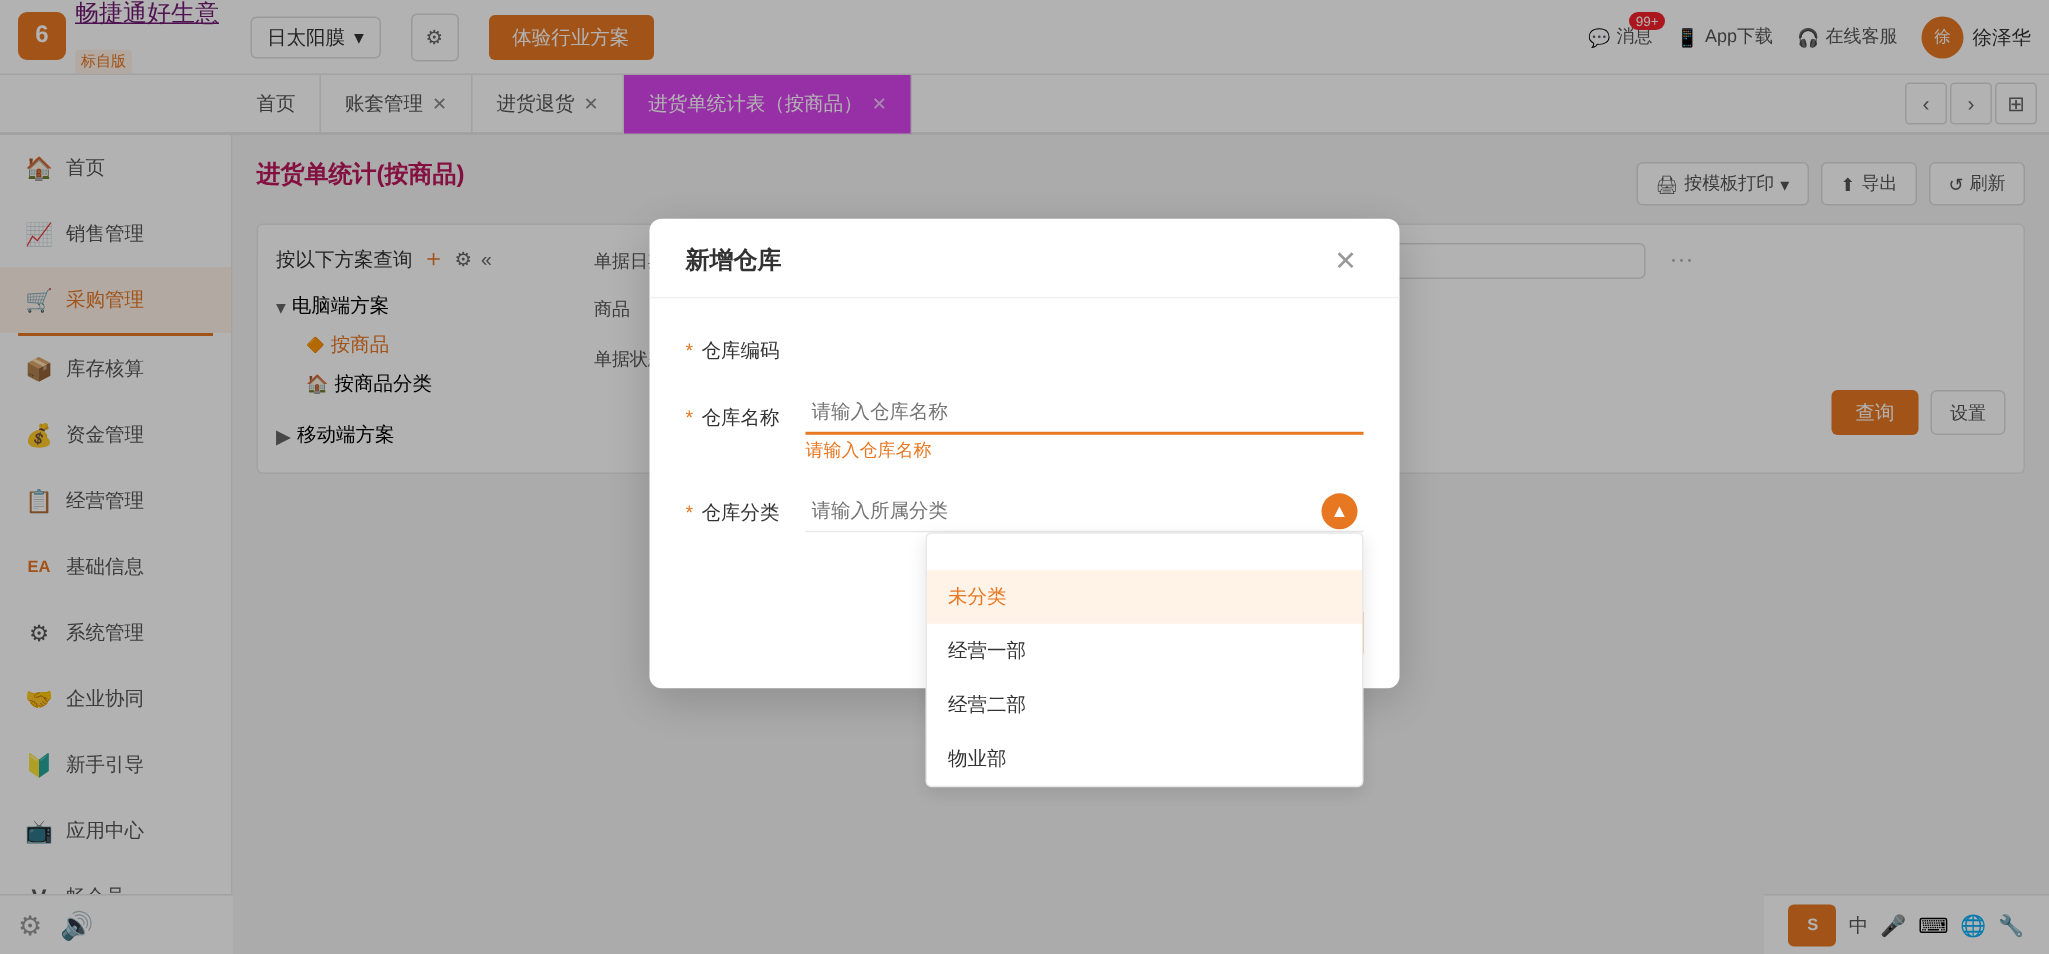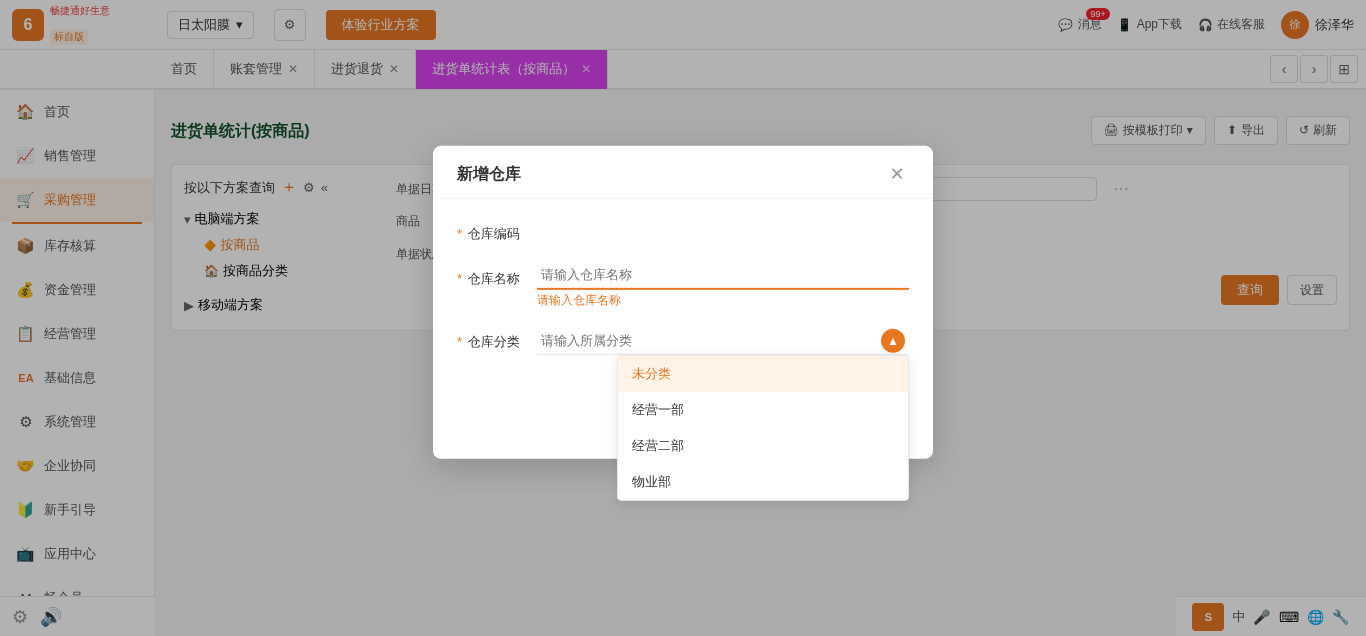--- a/index.html
+++ b/index.html
@@ -23,21 +23,21 @@
       flex-shrink: 0;
     }
     .logo-icon {
       width: 32px; height: 32px;
       background: #e87722;
       border-radius: 6px;
       display: flex; align-items: center; justify-content: center;
       color: white; font-weight: bold; font-size: 16px;
       margin-right: 6px;
     }
-    .logo-text { font-size: 10px; color: #ef4444; line-height: 1.3; }
+    .logo-text { font-size: 16px; color: #701a75; line-height: 1.3; text-decoration: underline; }
     .logo-badge { font-size: 10px; color: #e87722; background: #fff3e8; padding: 1px 4px; border-radius: 3px; margin-top: 12px; display: inline-block; }
 
     .header-middle {
       flex: 1;
       display: flex;
       align-items: center;
       gap: 20px;
     }
     .store-selector {
       display: flex; align-items: center;
@@ -147,23 +147,22 @@
 
     
     .content-area {
       flex: 1;
       background: #f5f5f5;
       padding: 16px;
       position: relative;
       overflow: hidden;
     }
     .page-title {
-      font-size: 16px; font-weight: bold; color: #14532d;
+      font-size: 16px; font-weight: bold; color: #be185d;
       margin-bottom: 12px;
-      margin-top: 15px;
     }
     .toolbar-btn {
       display: flex; align-items: center; gap: 4px;
       padding: 5px 12px; border: 1px solid #ddd;
       border-radius: 4px; background: #fff;
       cursor: pointer; font-size: 12px; color: #555;
     }
     .toolbar-btn-primary {
       background: #e87722; color: white;
       border: none; border-radius: 4px;
@@ -274,21 +273,21 @@
       box-shadow: 0 4px 12px rgba(0,0,0,0.1);
       z-index: 300;
       overflow: hidden;
     }
     .dropdown-item {
       padding: 9px 14px;
       font-size: 13px;
       cursor: pointer;
       color: #333;
     }
-    .dropdown-item.selected { background: #fff3e8; color: #e87722; }
+    .dropdown-item.selected { background: #fff3e8; color: #e87722; margin-top: 24px; }
 
     .modal-footer {
       display: flex; justify-content: flex-end;
       padding: 12px 24px 20px;
       gap: 10px;
     }
     .btn-save {
       background: #e87722; color: white;
       border: none; border-radius: 4px;
       padding: 8px 28px; cursor: pointer;

